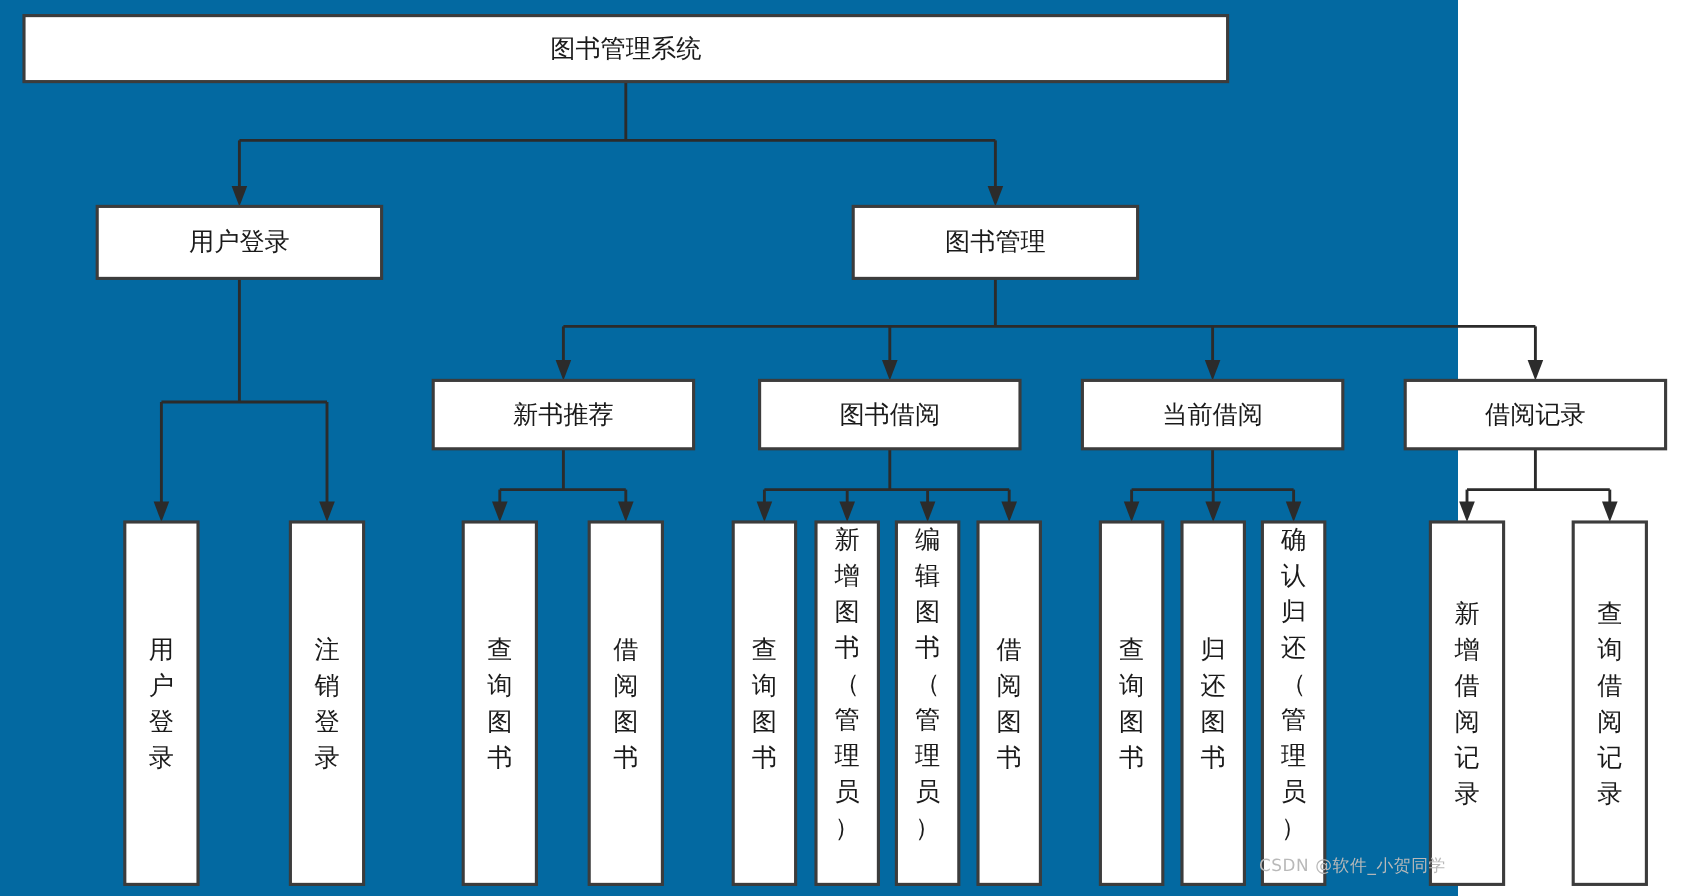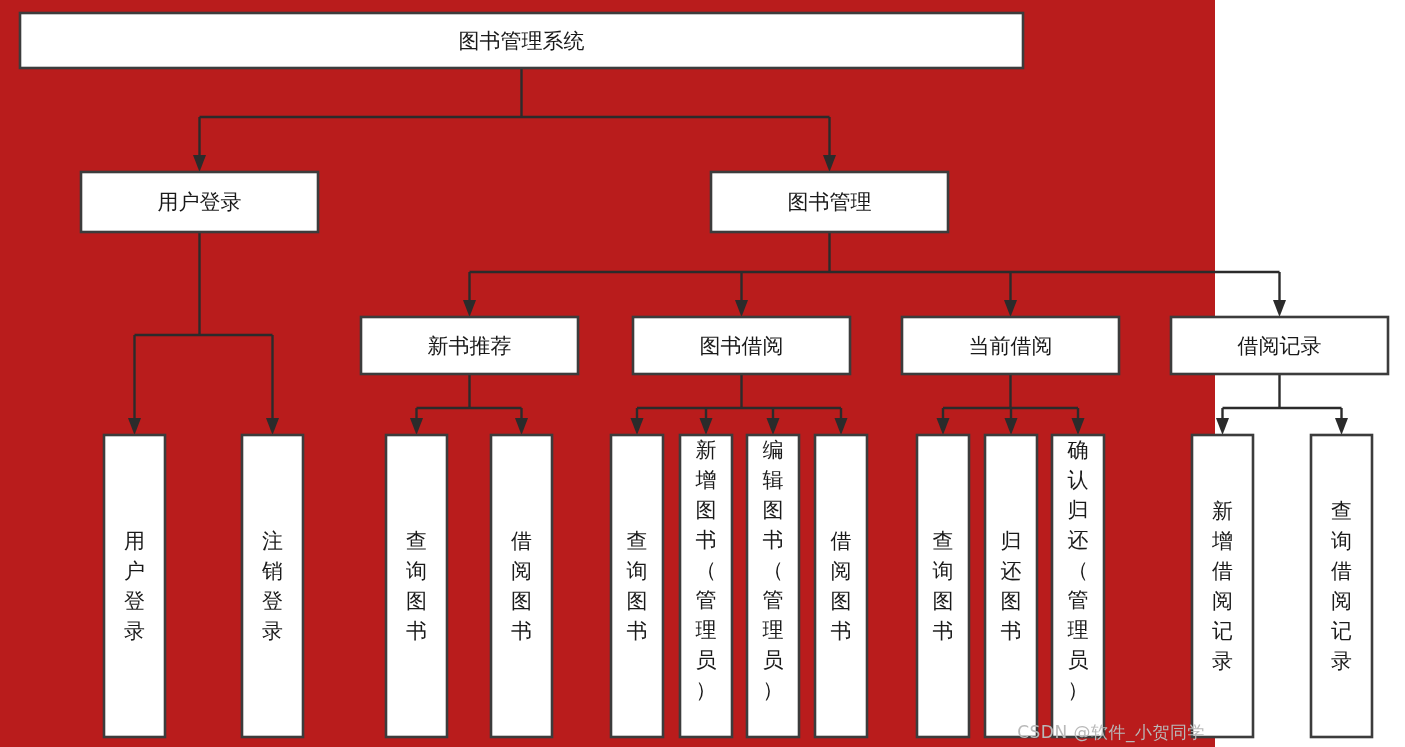--- a/index.html
+++ b/index.html
@@ -11,21 +11,21 @@
   body {
     width: 1405px;
     height: 747px;
     overflow: hidden;
     font-family: "DejaVu Sans", "Liberation Sans", sans-serif;
   }
   #diagram-root {
     position: relative;
     width: 1215px;
     height: 747px;
-    background: #b91c1c;
+    background: #0369a1;
   }
   svg.diagram-canvas {
     position: absolute;
     left: 0;
     top: 0;
     width: 1405px;
     height: 747px;
     display: block;
   }
   .node-box {
@@ -52,23 +52,23 @@
   }
   .node-label-vertical {
     fill: #1a1a1a;
     font-family: "DejaVu Sans", "Liberation Sans", sans-serif;
     font-size: 21px;
     text-anchor: middle;
   }
   .watermark {
     position: absolute;
     right: 10px;
-    bottom: 3px;
-    font-family: "DejaVu Sans", "Liberation Sans", sans-serif;
-    font-size: 17px;
+    bottom: 16px;
+    font-family: "DejaVu Sans", "Liberation Sans", sans-serif;
+    font-size: 14px;
     color: #b9b9b9;
     white-space: nowrap;
     letter-spacing: 0.5px;
     user-select: none;
   }
 </style>
 </head>
 <body>
 
 <div id="diagram-root">

